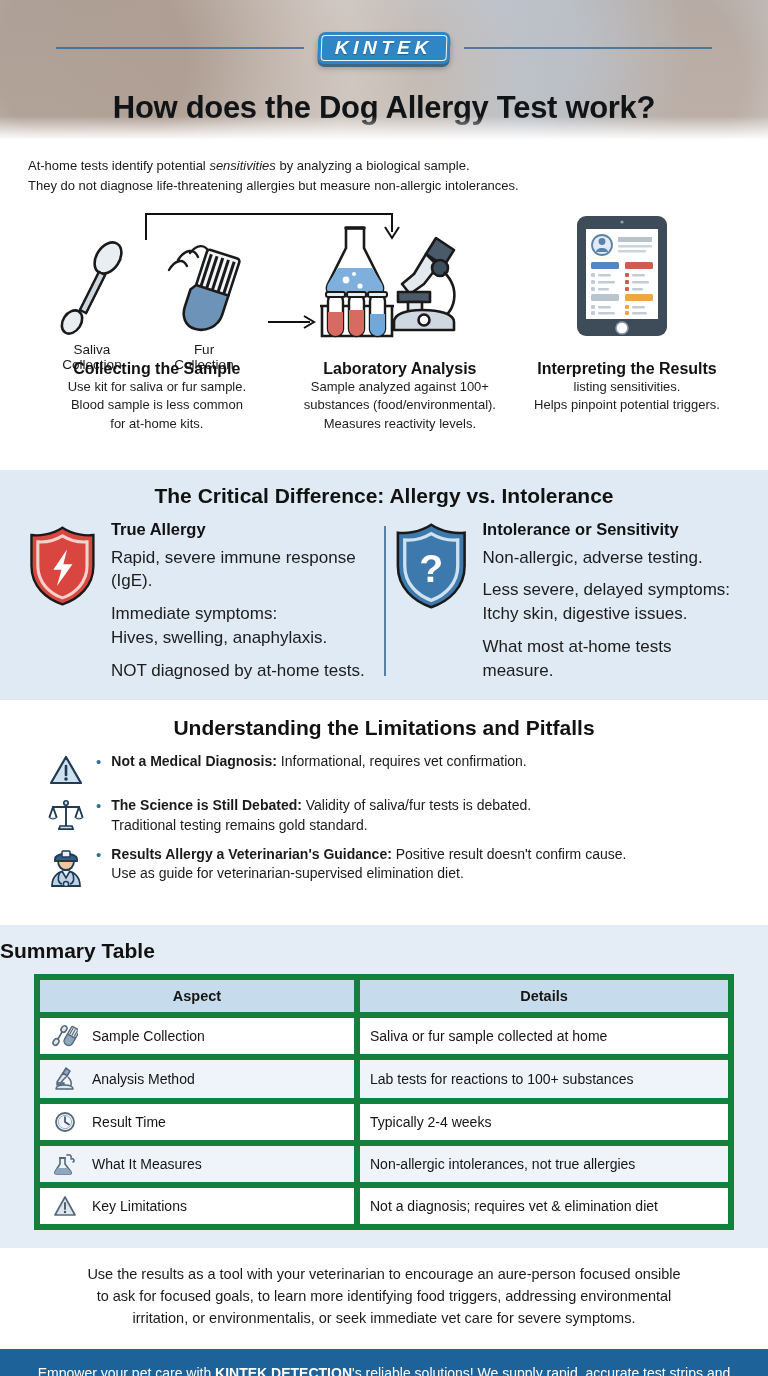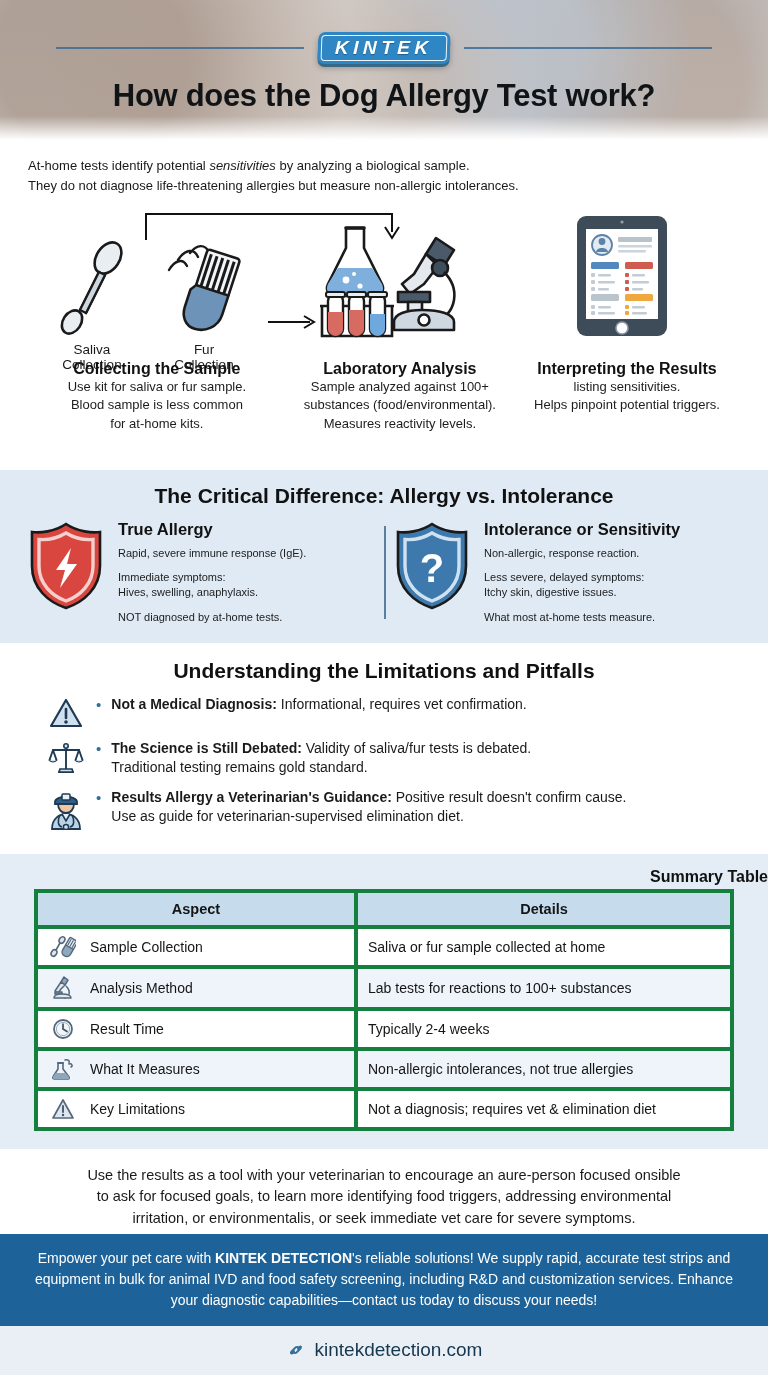--- a/index.html
+++ b/index.html
@@ -42,21 +42,21 @@
   }
   .logo-badge::before{
     content:""; position:absolute; inset:3px; border:1.5px solid rgba(255,255,255,.92);
     border-radius:4px; pointer-events:none;
   }
   .logo-text {
     font-size: 19px; font-weight: bold; font-style: italic; color: #ffffff;
     letter-spacing: 4.5px; line-height: 1; text-shadow: 0 1px 1px rgba(0,0,0,.3);
   }
   .header-title {
-    position: absolute; top: 78px; left: 0; right: 0; text-align: center;
+    position: absolute; top: 90px; left: 0; right: 0; text-align: center;
     font-size: 31px; font-weight: bold; color: #111417; letter-spacing: -.3px;
   }
 
   
   .intro {
     padding: 14px 28px 4px; text-align: left;
     font-size: 13px; line-height: 1.52; color: #1a1a1a;
   }
   .intro em { font-style: italic; }
 
@@ -89,46 +89,46 @@
   .diff { background: #dfeaf4; padding: 14px 0 18px; }
   .diff-title {
     text-align: center; font-size: 21px; font-weight: bold; color: #111; margin-bottom: 12px;
   }
   .diff-body { display: flex; padding: 0 18px; position: relative; }
   .diff-col { display: flex; gap: 12px; width: 50%; padding: 0 8px; }
   .diff-divider {
     position: absolute; left: 50%; top: 6px; bottom: 6px; width: 1.5px; background: #5b7fa0;
   }
   .diff-txt h3 { font-size: 16.5px; font-weight: bold; color: #111; margin-bottom: 7px; }
-  .diff-txt p { font-size: 11px; line-height: 1.4; color: #1c1c1c; margin-bottom: 9px; }
+  .diff-txt p { font-size: 17px; line-height: 1.4; color: #1c1c1c; margin-bottom: 9px; }
   .diff-txt p:last-child { margin-bottom: 0; }
 
   
-  .limits { padding: 16px 0 14px; background: #ffffff; }
+  .limits { padding: 16px 0 28px; background: #ffffff; }
   .limits-title { text-align: center; font-size: 21px; font-weight: bold; color: #111; margin-bottom: 12px; }
   .limit-row { display: flex; align-items: flex-start; padding: 0 46px 10px; gap: 10px; }
   .limit-ico { width: 40px; flex: 0 0 40px; display: flex; justify-content: center; padding-top: 2px; }
   .bullet { color: #2f6f9c; font-size: 15px; line-height: 1.35; flex: 0 0 auto; }
   .limit-txt { font-size: 14px; line-height: 1.38; color: #1a1a1a; }
   .limit-txt b { font-weight: bold; }
 
   
   .summary { background: #e4edf6; padding: 14px 0 18px; }
-  .summary-title { text-align: right; font-size: 16px; font-weight: bold; color: #111; margin-bottom: 3px; }
+  .summary-title { text-align: left; font-size: 21px; font-weight: bold; color: #111; margin-bottom: 11px; }
   table { border-collapse: collapse; width: 700px; margin: 0 auto; background: #fff; }
-  th, td { border: 4px solid #15803d; padding: 7px 10px; font-size: 14px; color: #151515; }
+  th, td { border: 6px solid #15803d; padding: 7px 10px; font-size: 14px; color: #151515; }
   thead th { background: #c6dcec; text-align: center; font-weight: bold; font-size: 14.5px; padding: 8px; }
   .col-aspect { width: 320px; }
   tbody tr:nth-child(even) td { background: #eef4fa; }
   .cell-ico { display: flex; align-items: center; gap: 12px; }
   .cell-ico .gl { width: 30px; flex: 0 0 30px; display: flex; justify-content: center; }
 
   
   .closing {
-    padding: 16px 40px 4px; text-align: center;
+    padding: 16px 40px 20px; text-align: center;
     font-size: 14.5px; line-height: 1.5; color: #1a1a1a; background: #fff;
   }
 
   
   .cta {
     background: #1d6399; color: #ffffff; padding: 14px 34px 15px;
     text-align: center; font-size: 14px; line-height: 1.5;
   }
   .cta b { font-weight: bold; }
   .footer {
@@ -361,21 +361,21 @@
       </div>
 
       <div class="diff-col">
         <svg width="80" height="92" viewBox="0 0 80 92">
           <path d="M40 4 C28 12 14 13 6 12 L6 46 C6 68 22 82 40 88 C58 82 74 68 74 46 L74 12 C66 13 52 12 40 4 Z" fill="#3d79ad" stroke="#1a1a1a" stroke-width="2.6"></path>
           <path d="M40 13 C30 19 19 20 13 19.5 L13 46 C13 64 26 76 40 81 C54 76 67 64 67 46 L67 19.5 C61 20 50 19 40 13 Z" fill="none" stroke="#cfe2f1" stroke-width="3.4"></path>
           <text x="40" y="62" text-anchor="middle" font-family="Liberation Sans, sans-serif" font-size="40" font-weight="bold" fill="#ffffff">?</text>
         </svg>
         <div class="diff-txt">
           <h3>Intolerance or Sensitivity</h3>
-          <p>Non-allergic, response reaction.</p>
+          <p>Non-allergic, adverse testing.</p>
           <p>
             <span>Less severe, delayed symptoms:</span><br>
             <span>Itchy skin, digestive issues.</span>
           </p>
           <p>What most at-home tests measure.</p>
         </div>
       </div>
     </div>
   </div>
 

